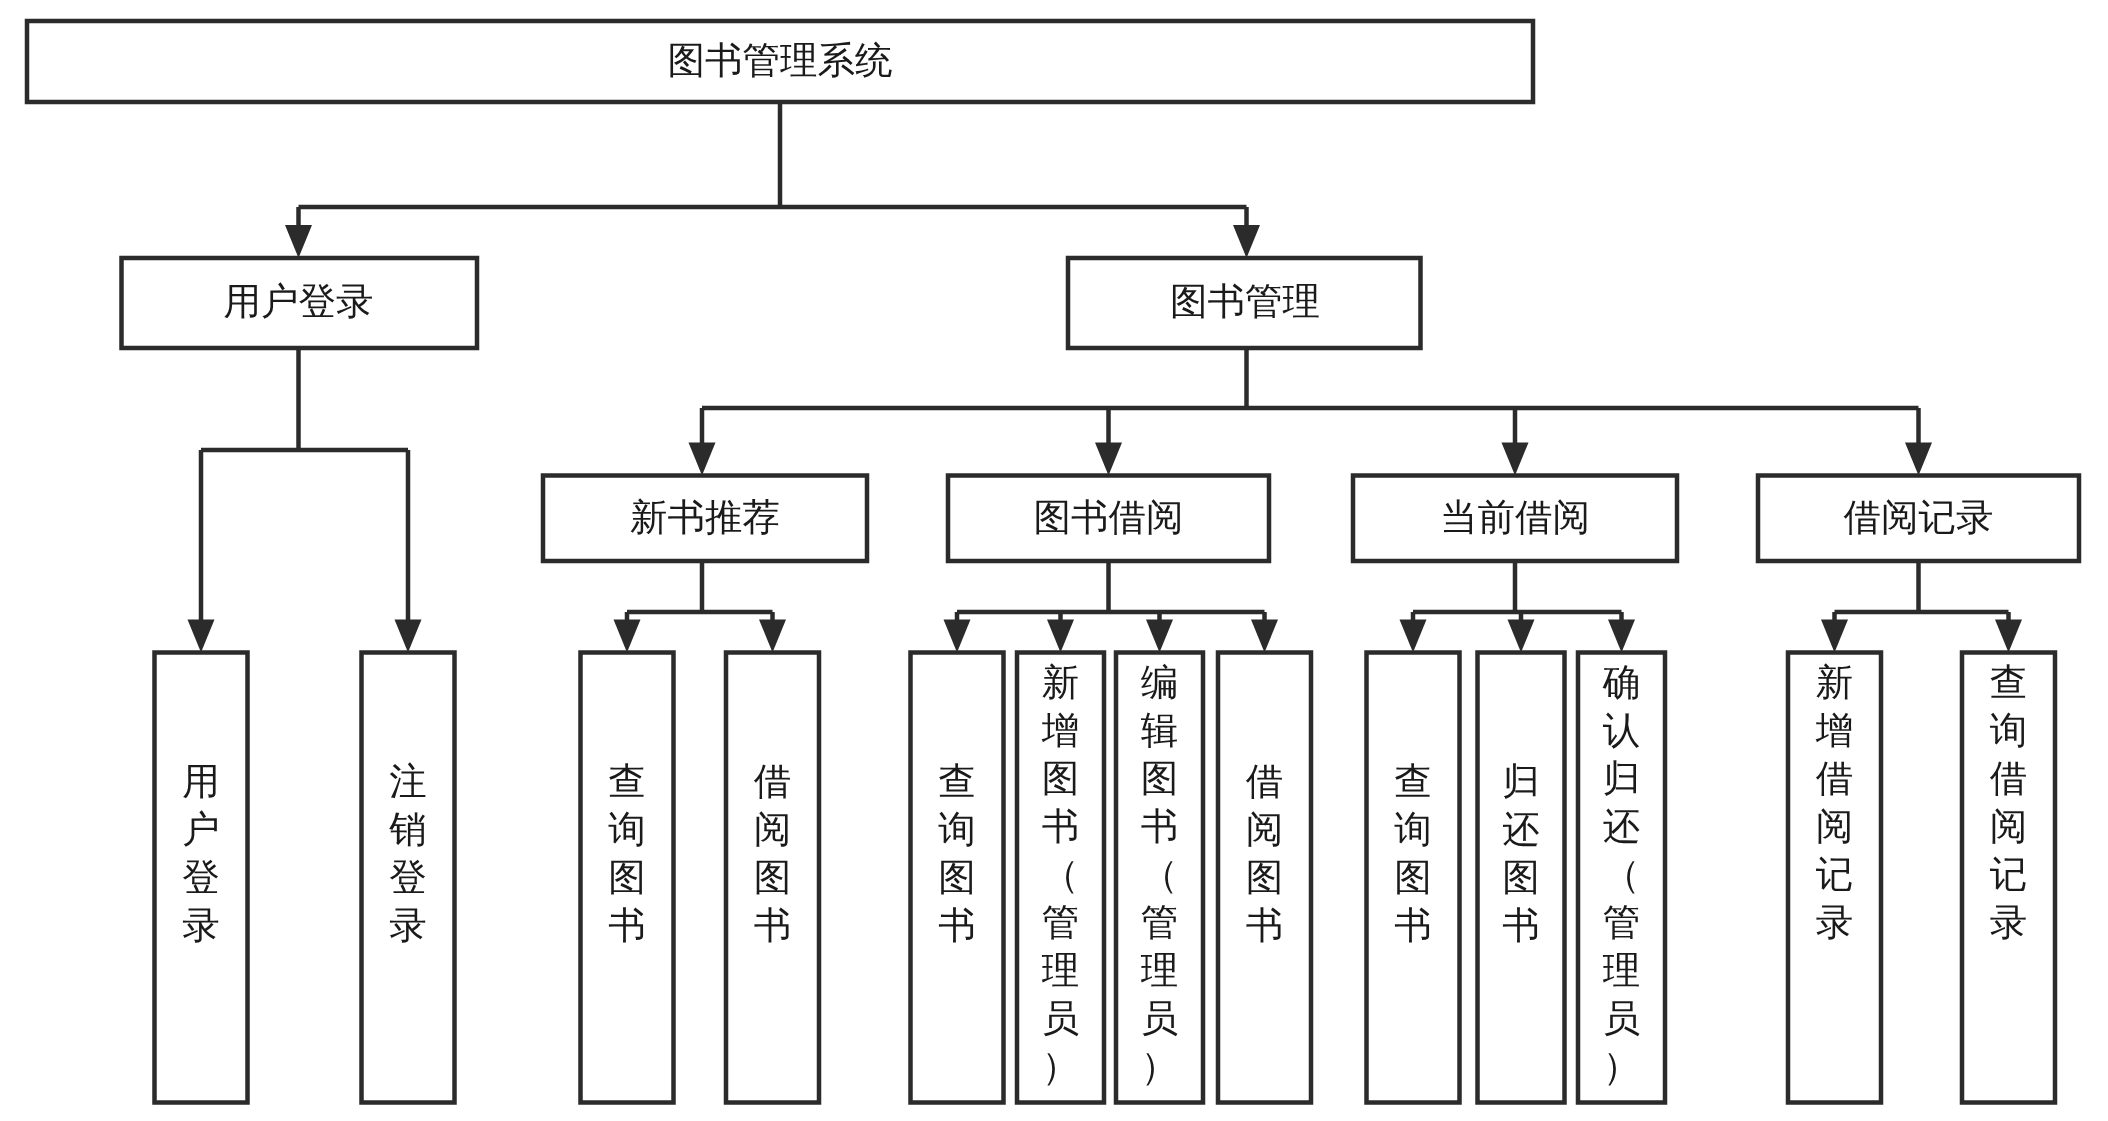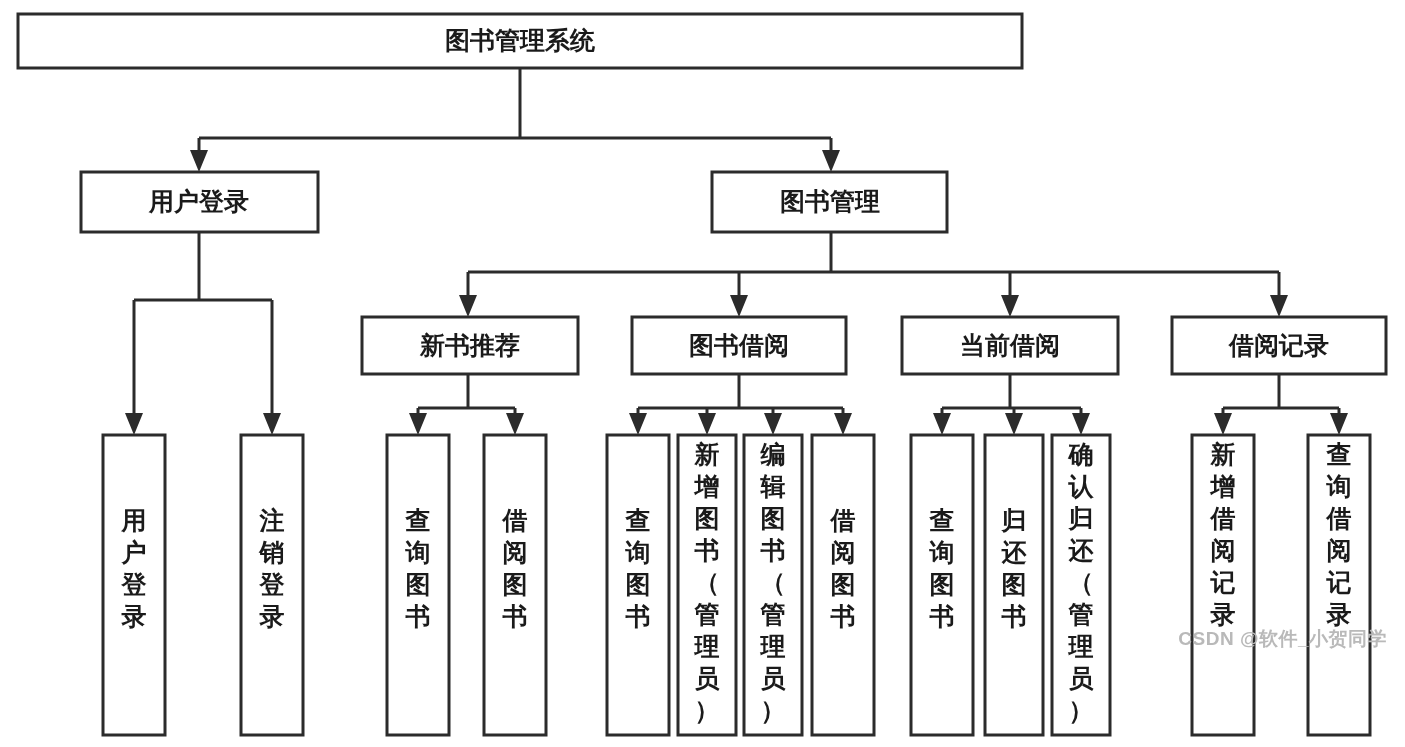--- a/index.html
+++ b/index.html
@@ -13,21 +13,20 @@
     position: relative;
     font-family: "Liberation Sans", "DejaVu Sans", sans-serif;
     overflow: hidden;
   }
   #diagram-root {
     position: absolute;
     left: 0;
     top: 0;
     width: 1405px;
     height: 660px;
-    font-weight: bold;
   }
   svg.diagram {
     display: block;
     width: 1405px;
     height: 747px;
   }
   .node-rect {
     fill: #ffffff;
     stroke: #2b2b2b;
     stroke-width: 3;
@@ -213,14 +212,13 @@
     <g>
       <rect class="node-rect" x="1192" y="435" width="62" height="300"></rect>
       <text class="node-label-v" x="1223" y="463"><tspan x="1223" dy="0">新</tspan><tspan x="1223" dy="32">增</tspan><tspan x="1223" dy="32">借</tspan><tspan x="1223" dy="32">阅</tspan><tspan x="1223" dy="32">记</tspan><tspan x="1223" dy="32">录</tspan></text>
     </g>
     <g>
       <rect class="node-rect" x="1308" y="435" width="62" height="300"></rect>
       <text class="node-label-v" x="1339" y="463"><tspan x="1339" dy="0">查</tspan><tspan x="1339" dy="32">询</tspan><tspan x="1339" dy="32">借</tspan><tspan x="1339" dy="32">阅</tspan><tspan x="1339" dy="32">记</tspan><tspan x="1339" dy="32">录</tspan></text>
     </g>
   </svg>
 
-  <div class="watermark">CSDN @软件_小贺同学</div>
 </div>
 
 </body></html>

